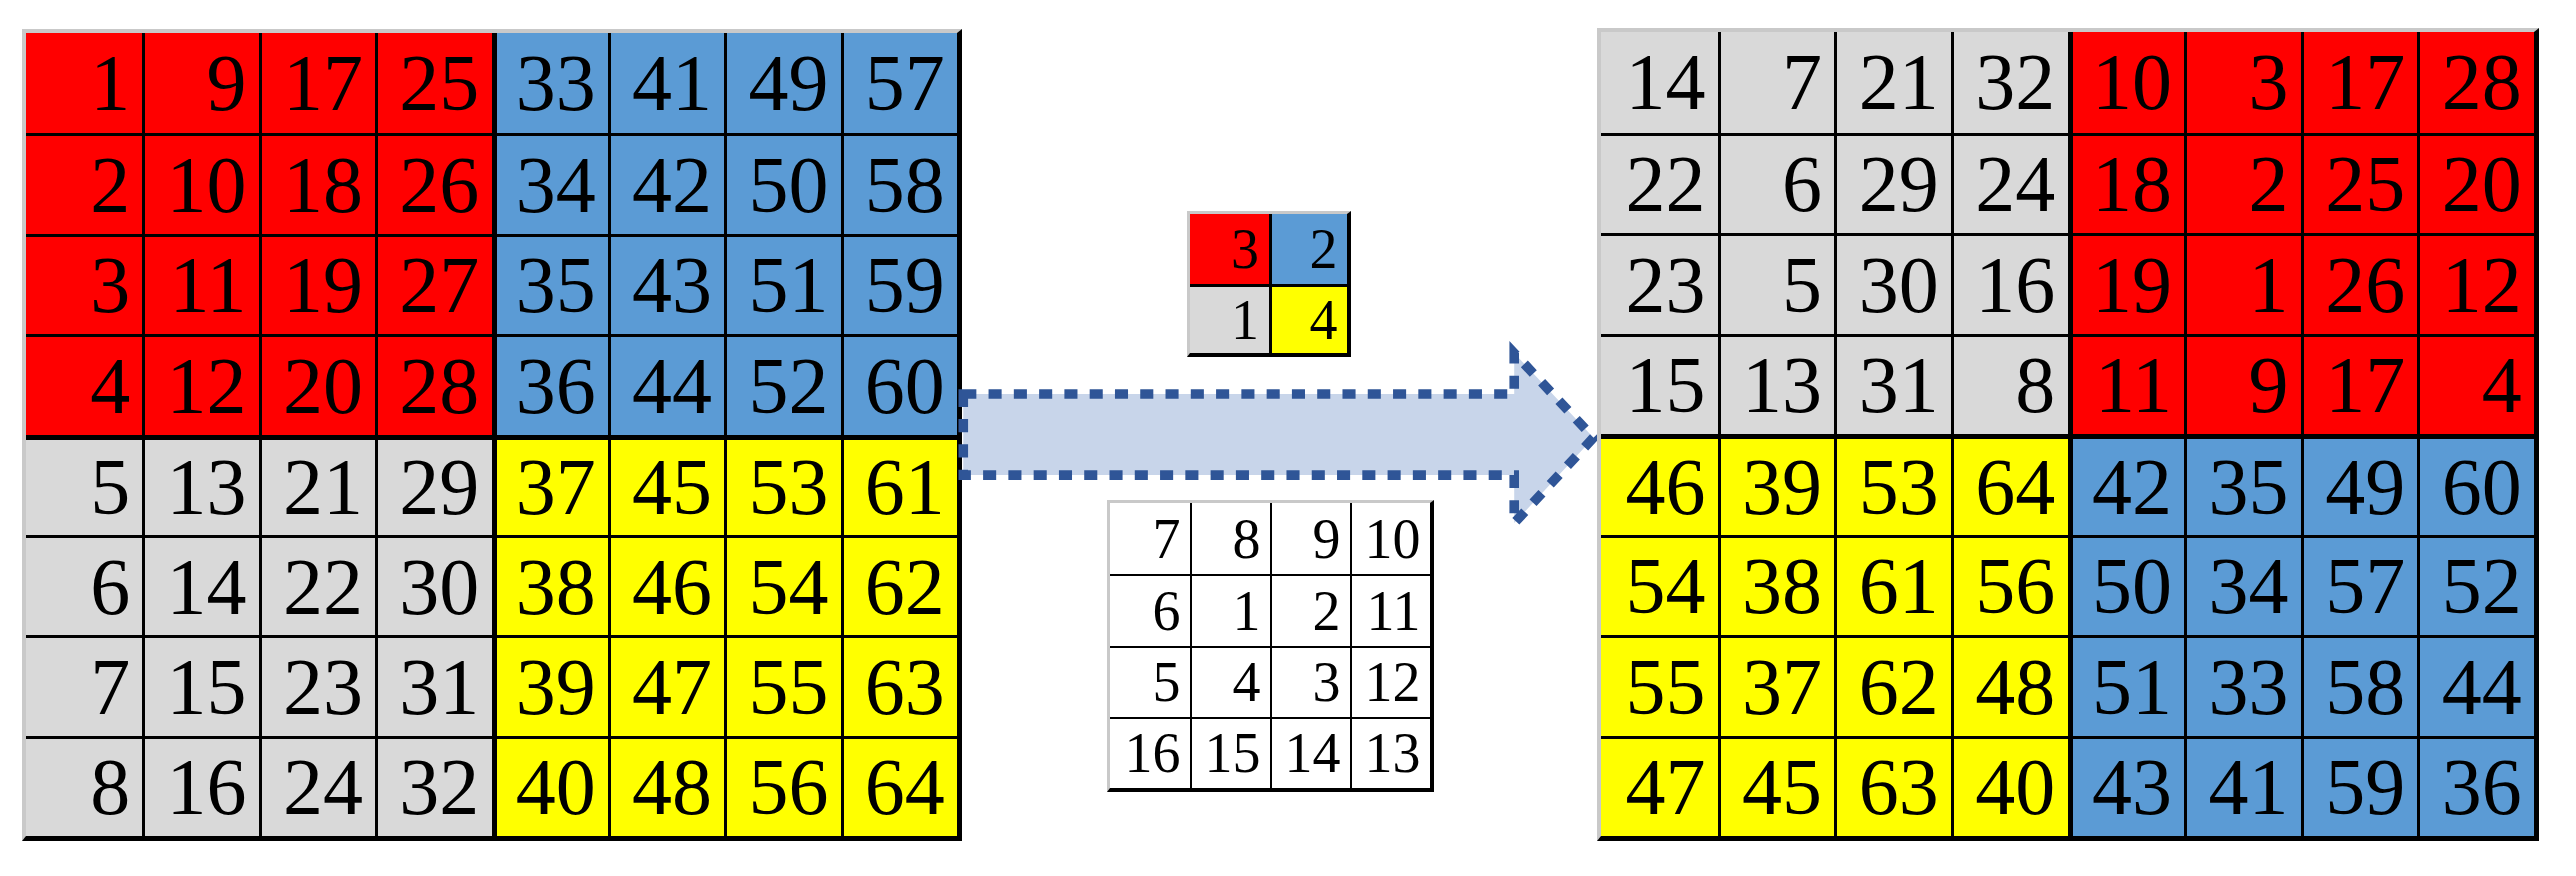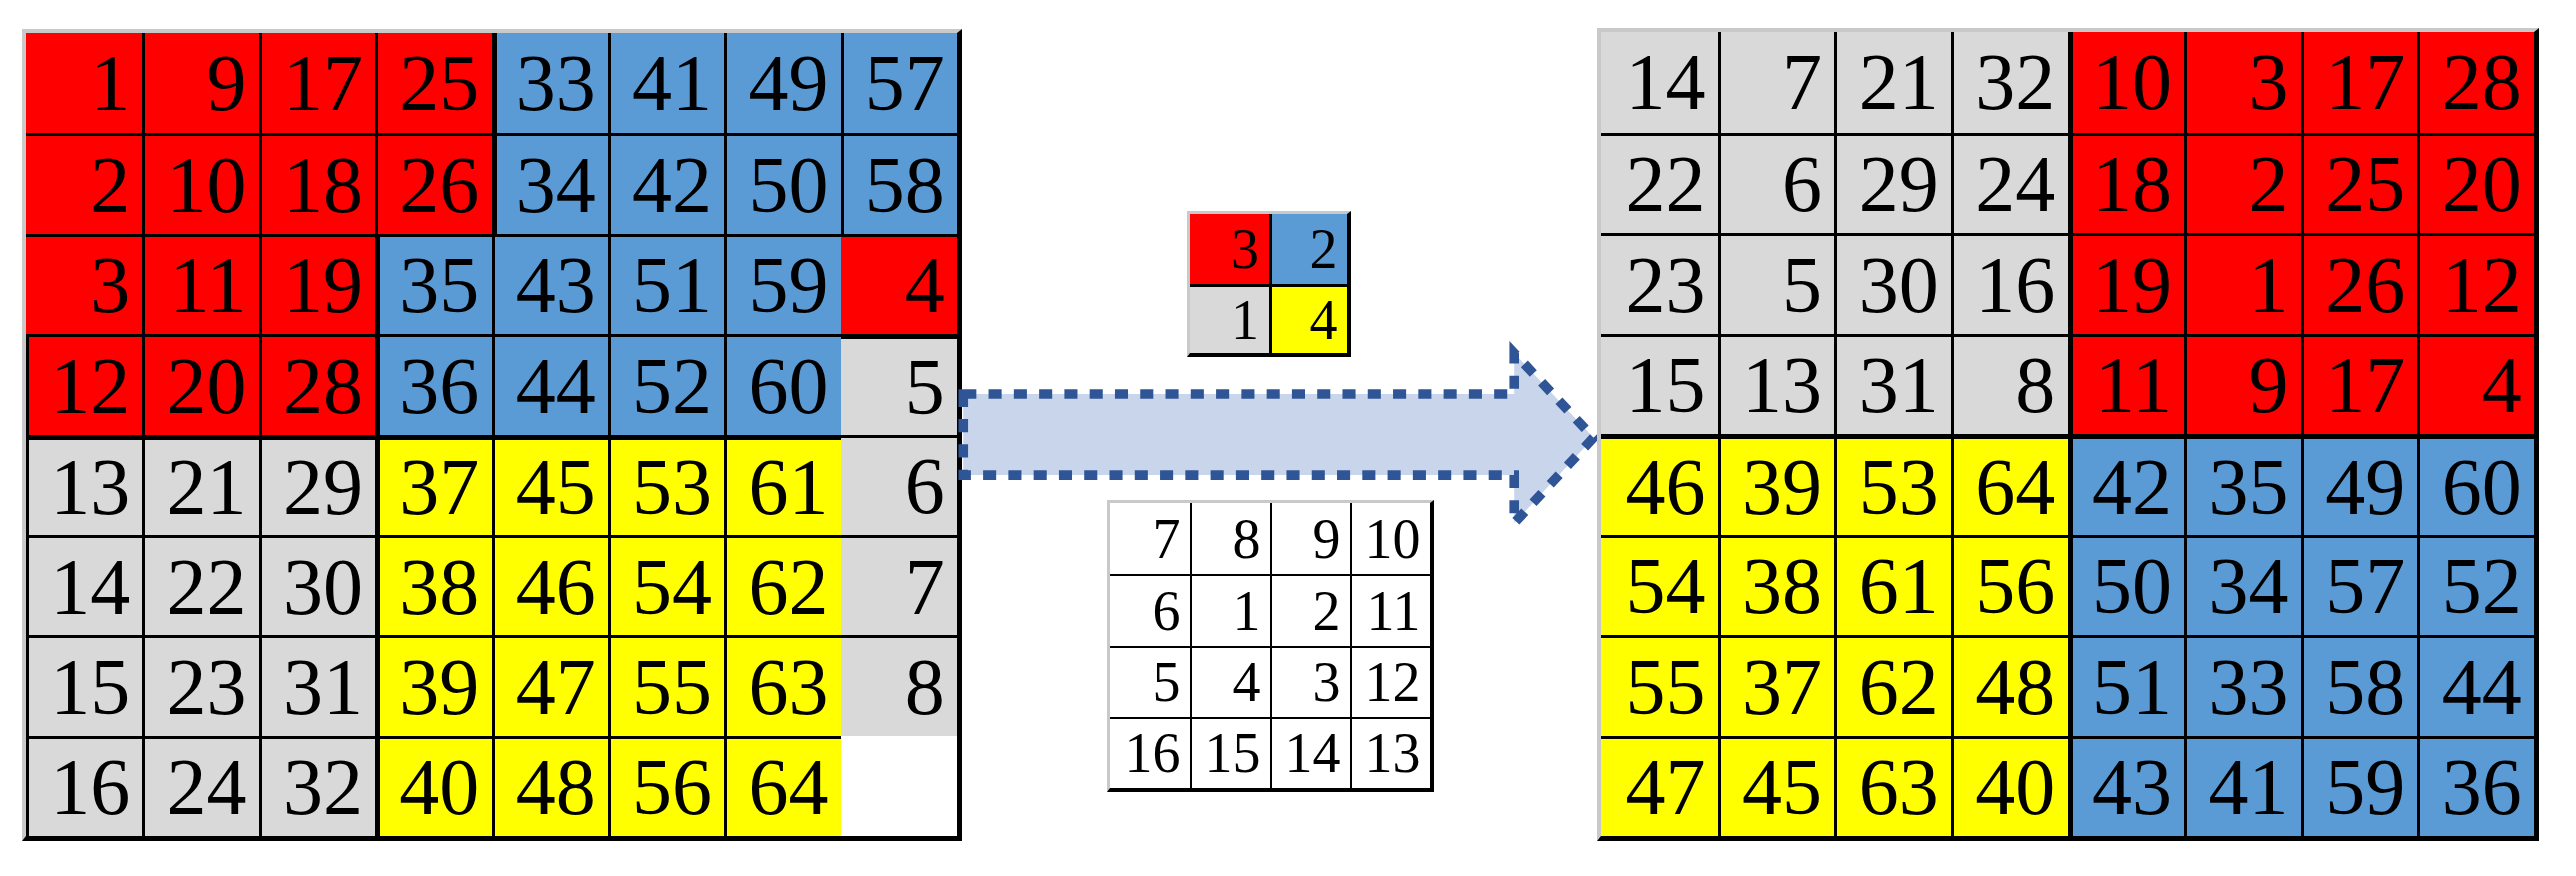--- a/index.html
+++ b/index.html
@@ -86,20 +86,21 @@
       <div class="cell" style="background: rgb(255, 0, 0);">10</div>
       <div class="cell" style="background: rgb(255, 0, 0);">18</div>
       <div class="cell" style="background: rgb(255, 0, 0);">26</div>
       <div class="cell q-col" style="background: rgb(91, 155, 213);">34</div>
       <div class="cell" style="background: rgb(91, 155, 213);">42</div>
       <div class="cell" style="background: rgb(91, 155, 213);">50</div>
       <div class="cell" style="background: rgb(91, 155, 213);">58</div>
       <div class="cell c0" style="background: rgb(255, 0, 0);">3</div>
       <div class="cell" style="background: rgb(255, 0, 0);">11</div>
       <div class="cell" style="background: rgb(255, 0, 0);">19</div>
+      <div class="cell" style="background: rgb(255, 0, 0);">27</div>
       <div class="cell q-col" style="background: rgb(91, 155, 213);">35</div>
       <div class="cell" style="background: rgb(91, 155, 213);">43</div>
       <div class="cell" style="background: rgb(91, 155, 213);">51</div>
       <div class="cell" style="background: rgb(91, 155, 213);">59</div>
       <div class="cell c0" style="background: rgb(255, 0, 0);">4</div>
       <div class="cell" style="background: rgb(255, 0, 0);">12</div>
       <div class="cell" style="background: rgb(255, 0, 0);">20</div>
       <div class="cell" style="background: rgb(255, 0, 0);">28</div>
       <div class="cell q-col" style="background: rgb(91, 155, 213);">36</div>
       <div class="cell" style="background: rgb(91, 155, 213);">44</div>

